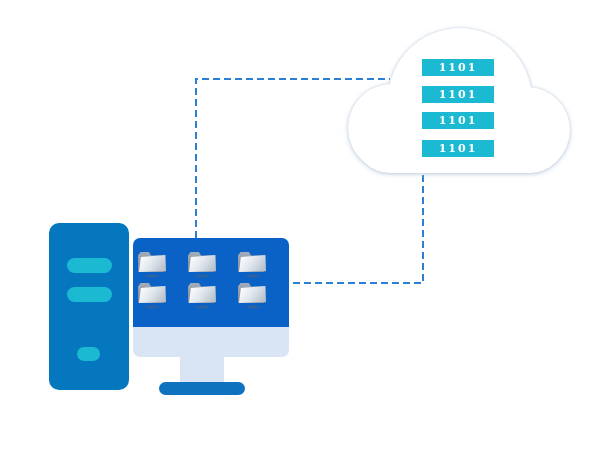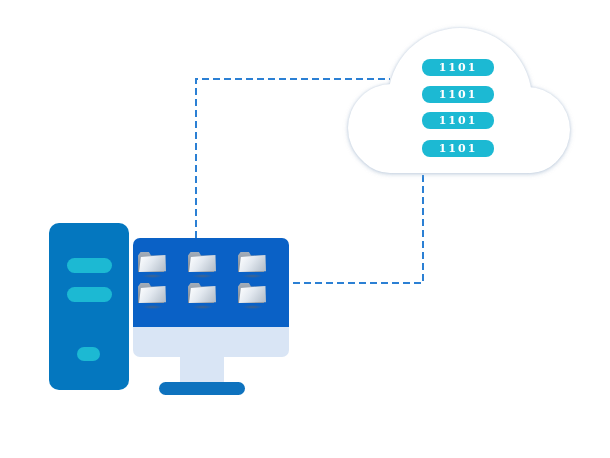--- a/index.html
+++ b/index.html
@@ -13,21 +13,21 @@
   
   .cloud{position:absolute;left:348px;top:28px;width:224px;height:145px;z-index:2;}
   .cloud-bg{position:absolute;inset:0;
     filter:drop-shadow(0 1px 2px rgba(170,188,210,.55)) drop-shadow(0 0 1px rgba(170,188,210,.5));}
   .c{position:absolute;background:#ffffff;border-radius:50%;}
   .c1{left:40px;top:0;width:144px;height:144px;}
   .c2{left:0;top:56px;width:88px;height:88px;}
   .c3{left:136px;top:59px;width:86px;height:86px;}
   .cbar{position:absolute;left:6px;top:70px;width:212px;height:75px;background:#ffffff;border-radius:36px;}
   .chips{position:absolute;left:74px;top:31px;width:72px;height:98px;}
-  .chip{position:absolute;left:0;width:72px;height:17px;border-radius:8px;background:#1cb9d3;
+  .chip{position:absolute;left:0;width:72px;height:17px;border-radius:0;background:#1cb9d3;
     display:flex;align-items:center;justify-content:center;}
   .chip span{color:#ffffff;font-family:"DejaVu Serif", serif;font-weight:bold;
     font-size:11px;letter-spacing:2px;line-height:17px;}
   .chip-0{top:0;} .chip-1{top:27px;} .chip-2{top:53px;} .chip-3{top:81px;}
   
   .tower{position:absolute;left:49px;top:223px;width:80px;height:167px;border-radius:10px;
     background:#0477bf;z-index:2;}
   .tbar{position:absolute;left:18px;width:45px;height:15px;border-radius:8px;background:#1cb9d3;}
   .tbar1{top:35px;} .tbar2{top:64px;}
   .tpower{position:absolute;left:28px;top:124px;width:23px;height:14px;border-radius:7px;background:#1cb9d3;}

